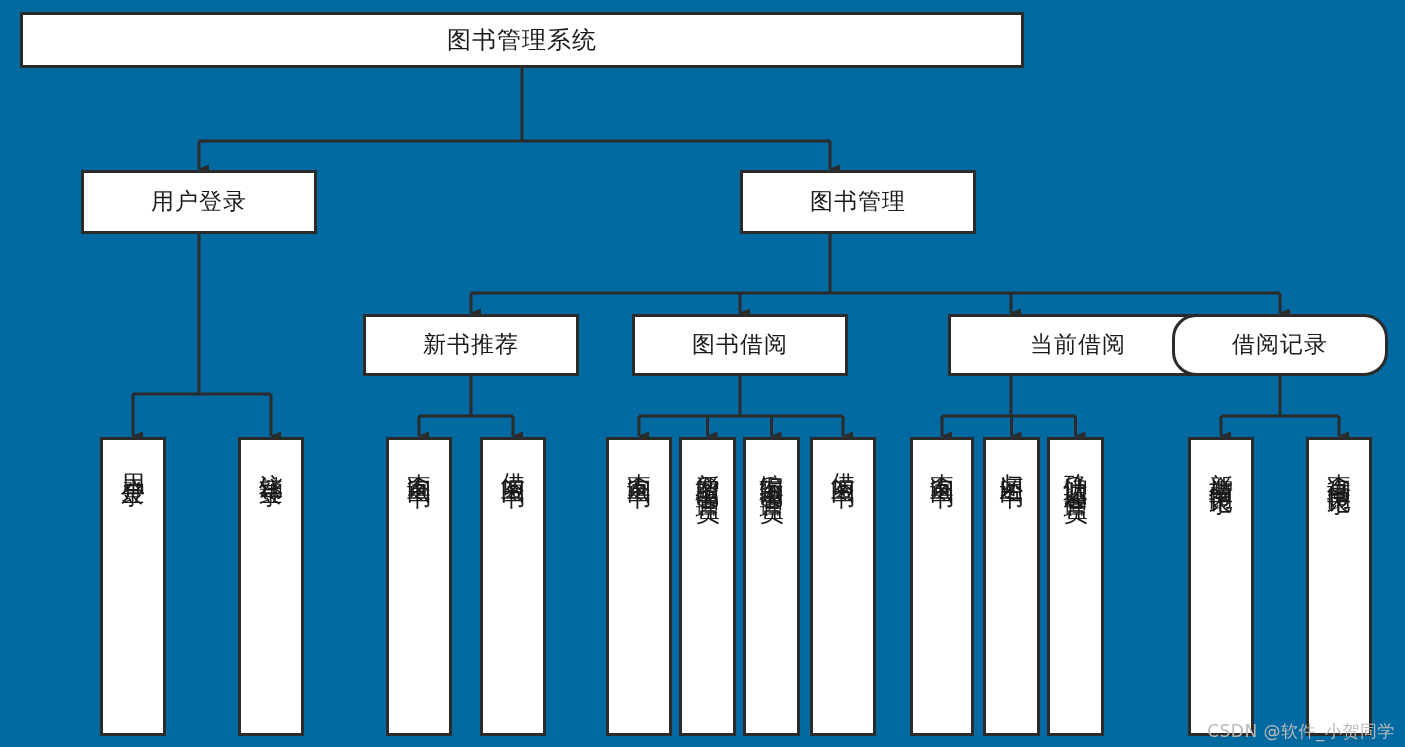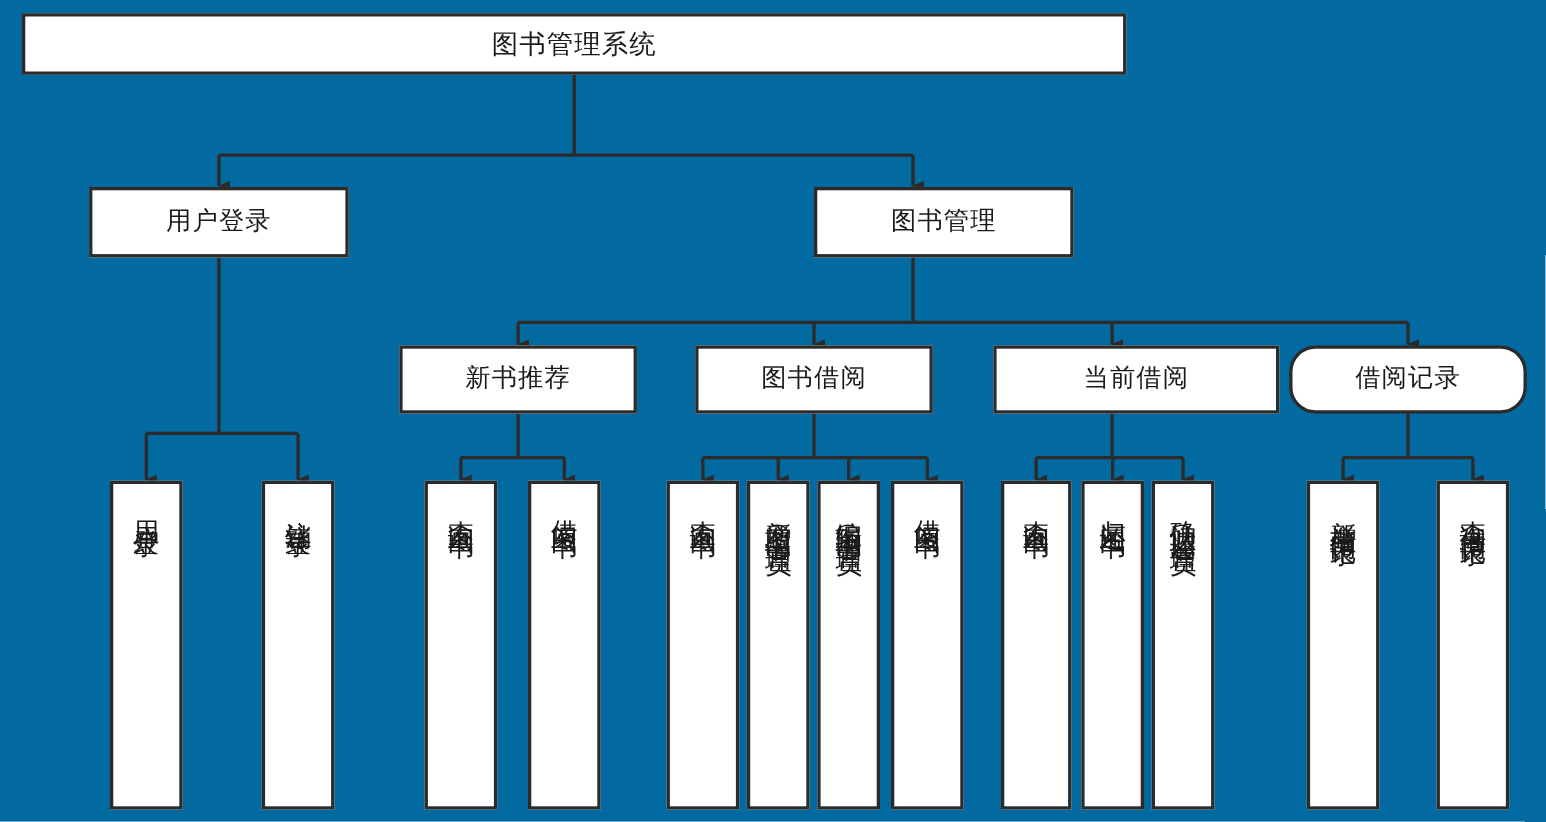--- a/index.html
+++ b/index.html
@@ -129,21 +129,21 @@
       </div>
       <div class="node horiz" style="left: 712px; top: 170px; width: 236px; height: 64px; margin-left: 28px;">
         <span class="node-label">图书管理</span>
       </div>
       <div class="node horiz" style="left: 363px; top: 314px; width: 216px; height: 62px;">
         <span class="node-label">新书推荐</span>
       </div>
       <div class="node horiz" style="left: 632px; top: 314px; width: 216px; height: 62px;">
         <span class="node-label">图书借阅</span>
       </div>
-      <div class="node horiz" style="left: 903px; top: 314px; width: 260px; height: 62px;">
+      <div class="node horiz" style="left: 948px; top: 314px; width: 260px; height: 62px;">
         <span class="node-label">当前借阅</span>
       </div>
       <div class="node horiz" style="left: 1172px; top: 314px; width: 216px; height: 62px; border-radius: 24px;">
         <span class="node-label">借阅记录</span>
       </div>
       <div class="node vert" style="left: 100px; top: 437px; width: 66px; height: 299px;">
         <span class="node-label">用户登录</span>
       </div>
       <div class="node vert" style="left: 238px; top: 437px; width: 66px; height: 299px;">
         <span class="node-label">注销登录</span>
@@ -176,13 +176,14 @@
         <span class="node-label">确认归还（管理员）</span>
       </div>
       <div class="node vert" style="left: 1188px; top: 437px; width: 66px; height: 299px;">
         <span class="node-label">新增借阅记录</span>
       </div>
       <div class="node vert" style="left: 1306px; top: 437px; width: 66px; height: 299px;">
         <span class="node-label">查询借阅记录</span>
       </div>
     </div>
 
+  <div id="watermark">CSDN @软件_小贺同学</div>
 </div>
 
 </body></html>

